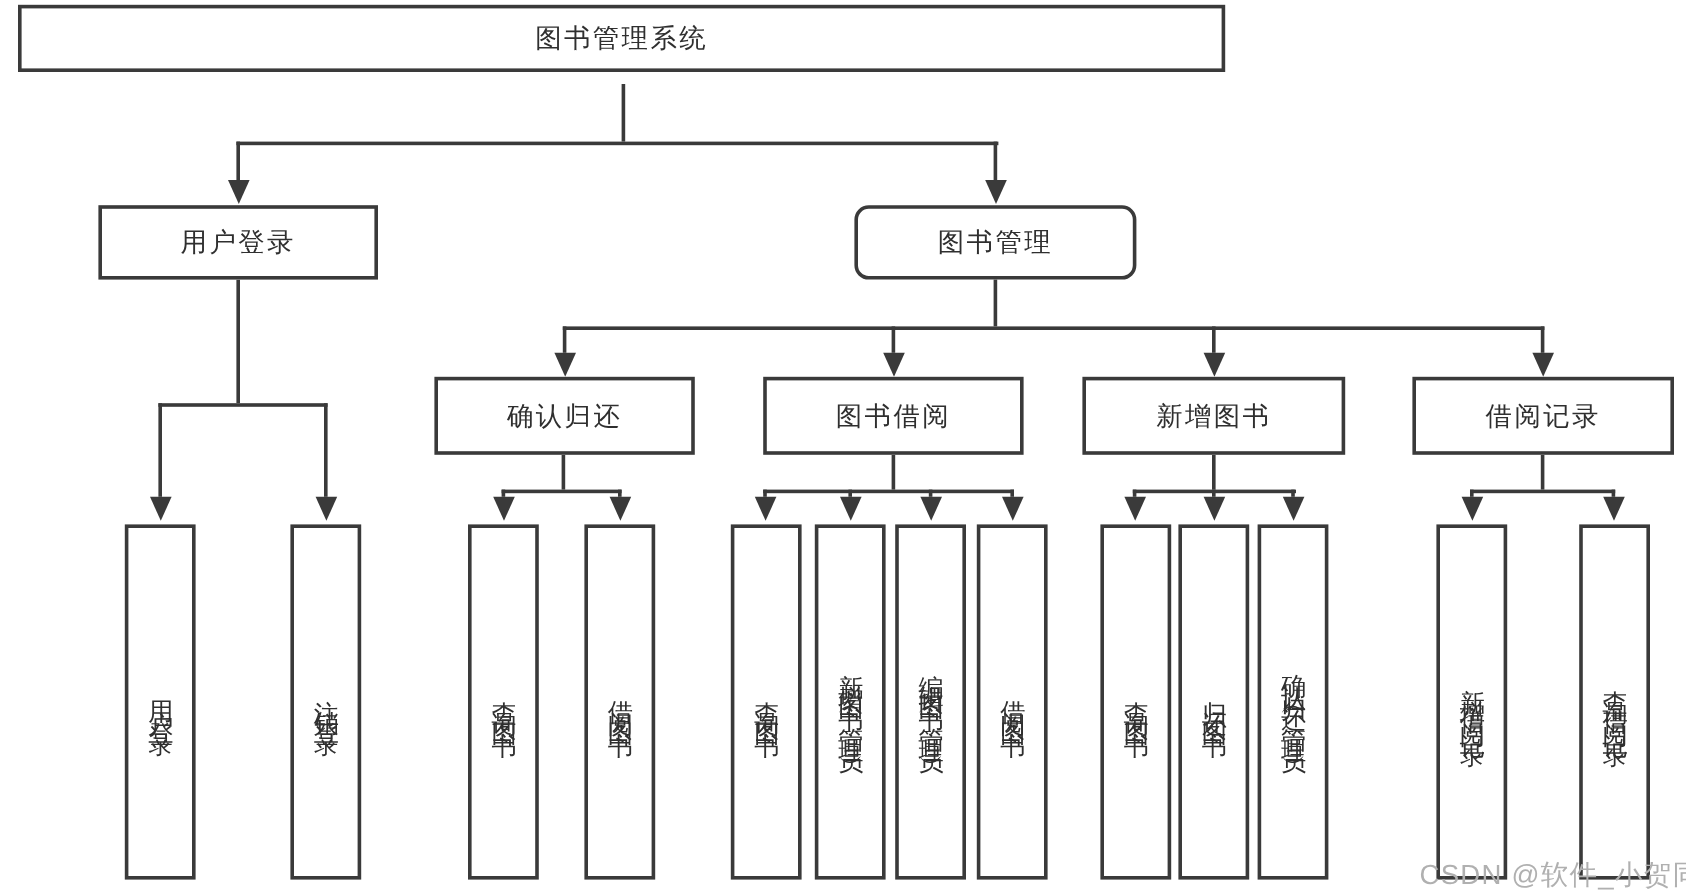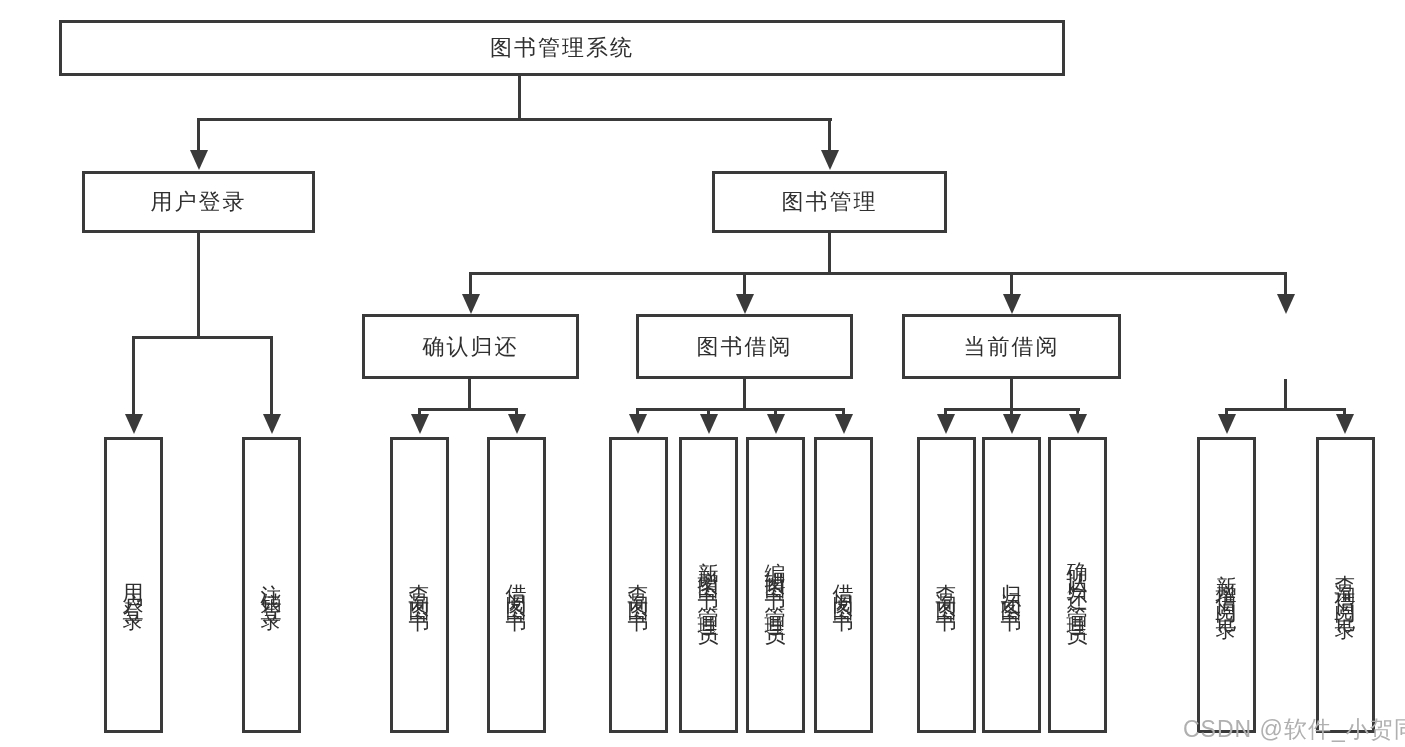--- a/index.html
+++ b/index.html
@@ -51,33 +51,33 @@
     letter-spacing:1px;
     z-index:3;
     white-space:nowrap;
   }
 </style>
 </head>
 <body>
 
 <div id="canvas">
 
-  <div class="box" style="left:15px;top:20px;width:1006px;height:56px;margin-left:44px;">
+  <div class="box" style="left:15px;top:4px;width:1006px;height:56px;">
     <span>图书管理系统</span>
   </div>
 
   <div class="vline" style="left:518px;top:70px;height:48px;"></div>
   <div class="hline" style="left:197px;top:118px;width:635px;"></div>
   <div class="arrow" style="left:197px;top:118px;height:32px;"></div>
   <div class="arrow" style="left:828px;top:118px;height:32px;"></div>
 
   <div class="box" style="left:82px;top:171px;width:233px;height:62px;">
     <span>用户登录</span>
   </div>
-  <div class="box" style="left:712px;top:171px;width:235px;height:62px;">
+  <div class="box" style="left:712px;top:171px;width:235px;height:62px;border-radius:12px;">
     <span>图书管理</span>
   </div>
 
   <div class="vline" style="left:197px;top:233px;height:103px;"></div>
   <div class="hline" style="left:132px;top:336px;width:141px;"></div>
   <div class="arrow" style="left:132px;top:336px;height:78px;"></div>
   <div class="arrow" style="left:270px;top:336px;height:78px;"></div>
 
   <div class="vline" style="left:828px;top:233px;height:39px;"></div>
   <div class="hline" style="left:469px;top:272px;width:818px;"></div>
@@ -86,21 +86,24 @@
   <div class="arrow" style="left:1010px;top:272px;height:22px;"></div>
   <div class="arrow" style="left:1284px;top:272px;height:22px;"></div>
 
   <div class="box" style="left:362px;top:314px;width:217px;height:65px;">
     <span>确认归还</span>
   </div>
   <div class="box" style="left:636px;top:314px;width:217px;height:65px;font-family:Liberation Serif, serif;">
     <span>图书借阅</span>
   </div>
   <div class="box" style="left:902px;top:314px;width:219px;height:65px;">
-    <span>当前借阅</span>
+    <span>新增图书</span>
+  </div>
+  <div class="box" style="left:1177px;top:314px;width:218px;height:65px;">
+    <span>借阅记录</span>
   </div>
 
   <div class="vline" style="left:468px;top:379px;height:29px;"></div>
   <div class="hline" style="left:418px;top:408px;width:100px;"></div>
   <div class="arrow" style="left:418px;top:408px;height:6px;"></div>
   <div class="arrow" style="left:515px;top:408px;height:6px;"></div>
 
   <div class="vline" style="left:743px;top:379px;height:29px;"></div>
   <div class="hline" style="left:636px;top:408px;width:209px;"></div>
   <div class="arrow" style="left:636px;top:408px;height:6px;"></div>

